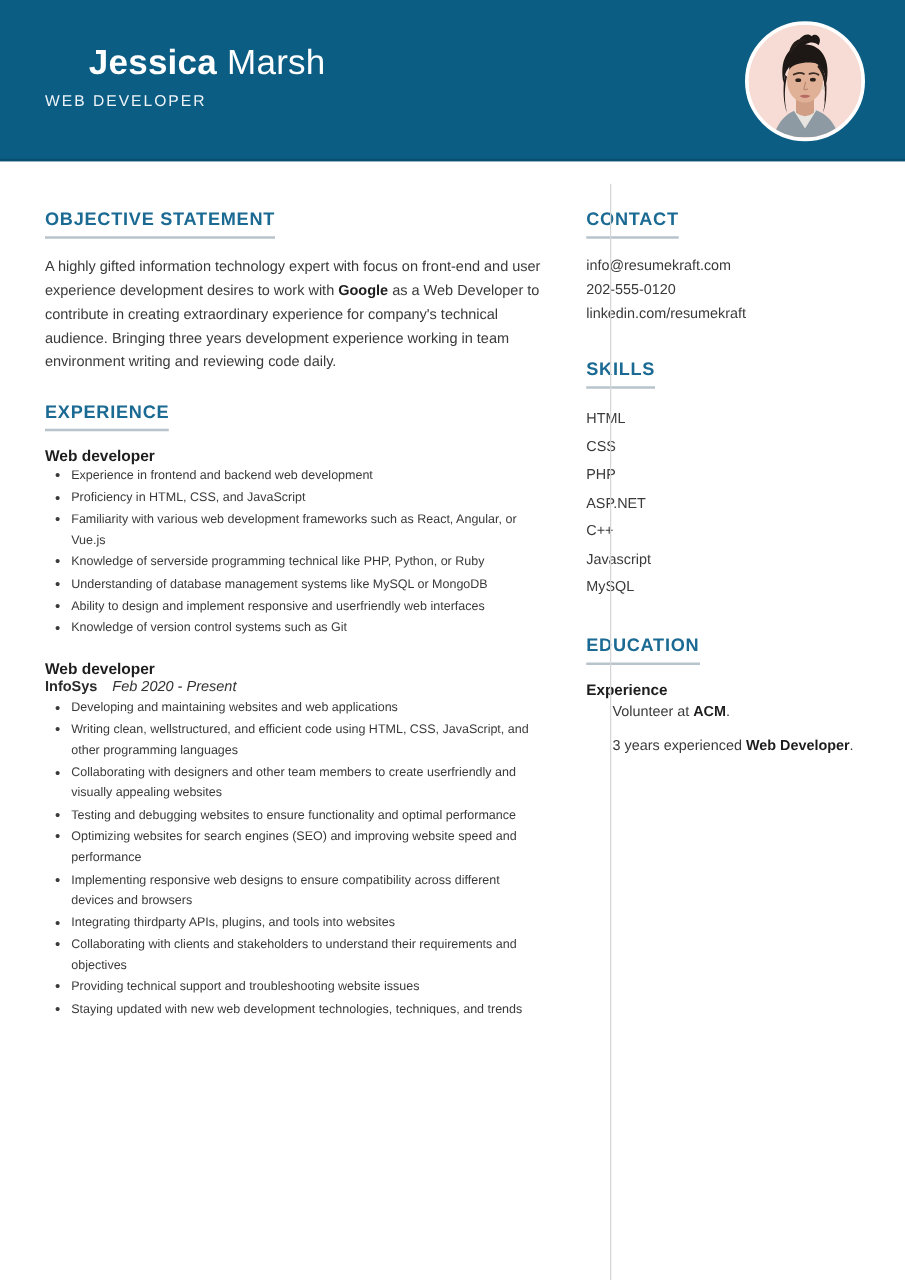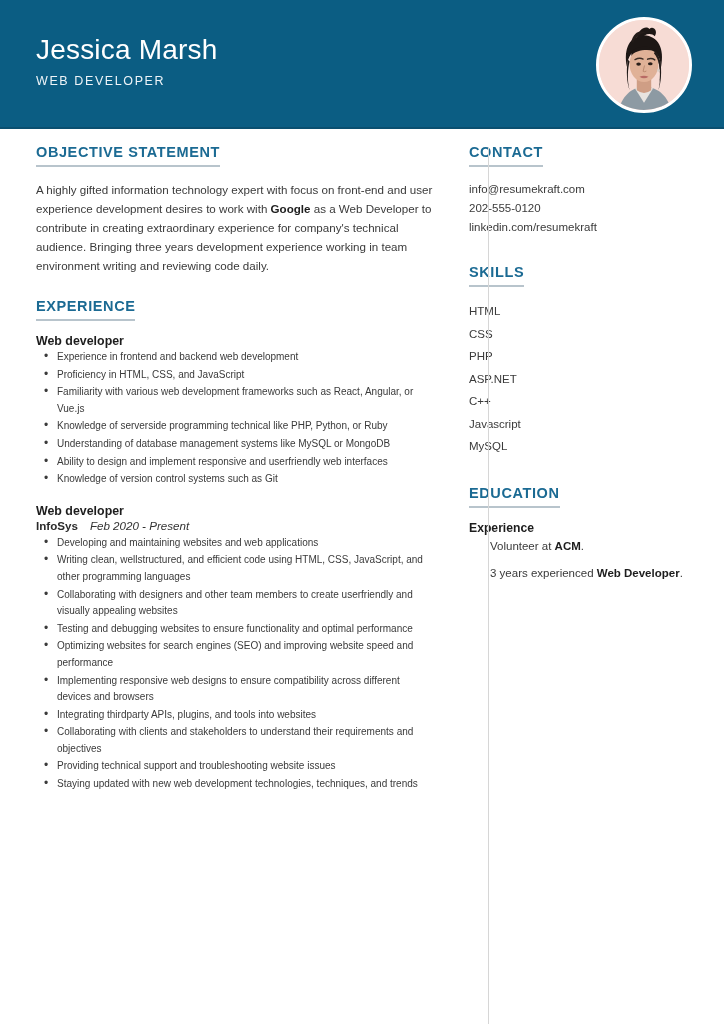--- a/index.html
+++ b/index.html
@@ -31,21 +31,22 @@
   }
   .name {
     font-size: 28px;
     line-height: 32px;
     color: #ffffff;
     font-weight: 400;
     letter-spacing: 0.2px;
     white-space: nowrap;
   }
   .name .first {
-    font-weight: normal;
+    font-weight: bold;
+    margin-left: 35px;
   }
   .job-title {
     margin-top: 8px;
     font-size: 12.5px;
     letter-spacing: 1.6px;
     color: #eef4f8;
     font-weight: 400;
   }
 
   
@@ -60,21 +61,21 @@
     border: 3px solid #ffffff;
     box-sizing: border-box;
     background: #f6dcd6;
   }
   .avatar svg { display: block; width: 100%; height: 100%; }
 
   
   .content {
     position: relative;
     display: flex;
-    padding-top: 14px;
+    padding-top: 38px;
   }
   .col-main {
     width: 452px;
     padding-left: 36px;
     padding-right: 18px;
     box-sizing: border-box;
   }
   .col-side {
     width: 272px;
     padding-left: 17px;

